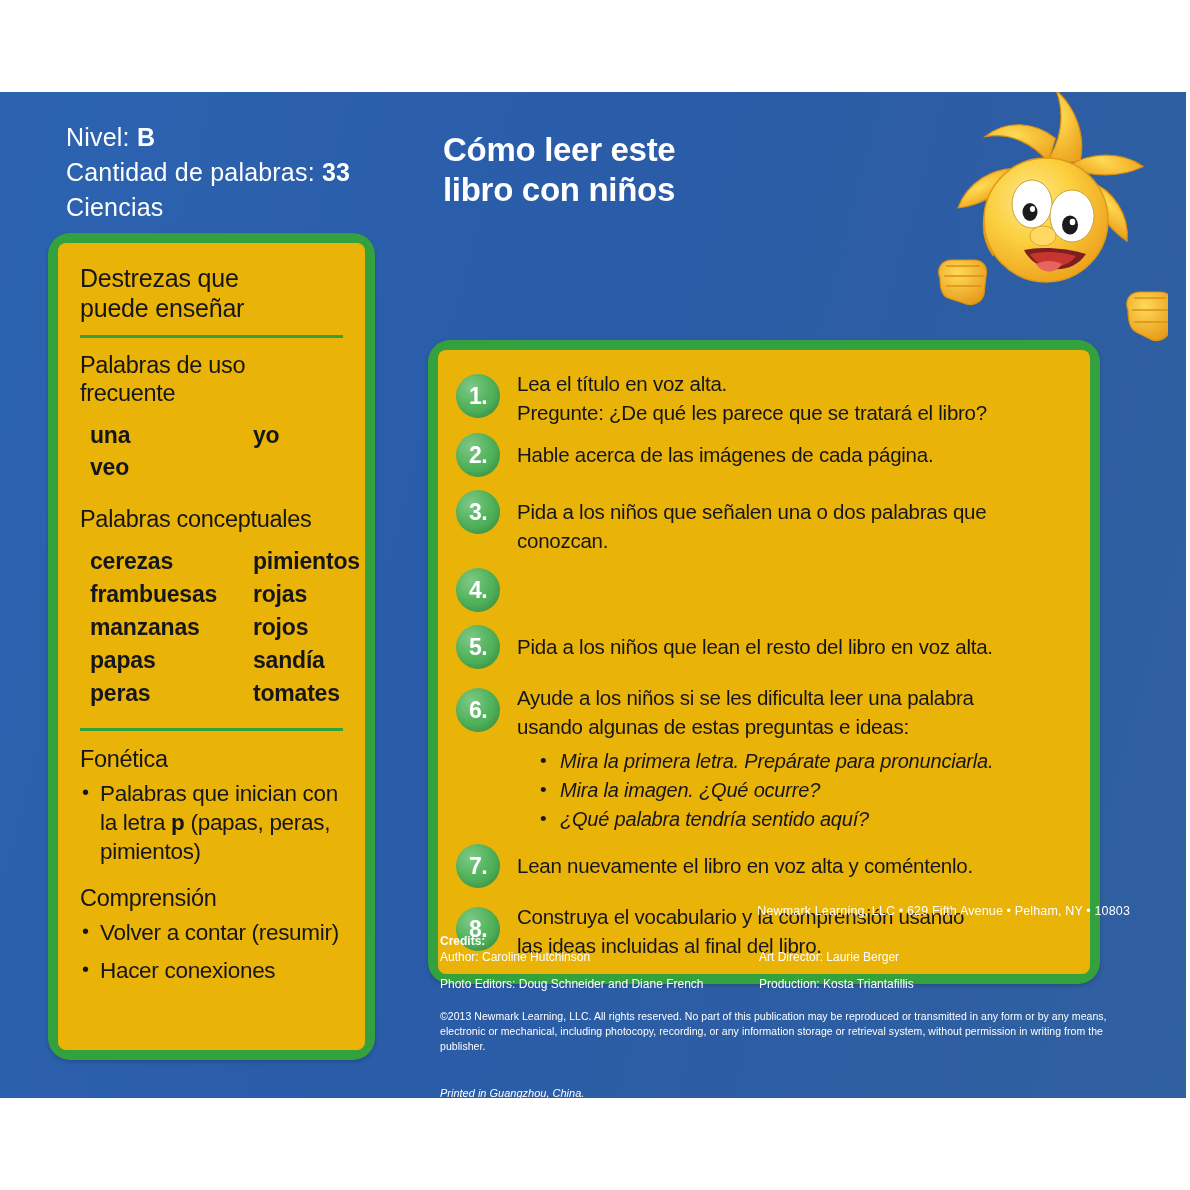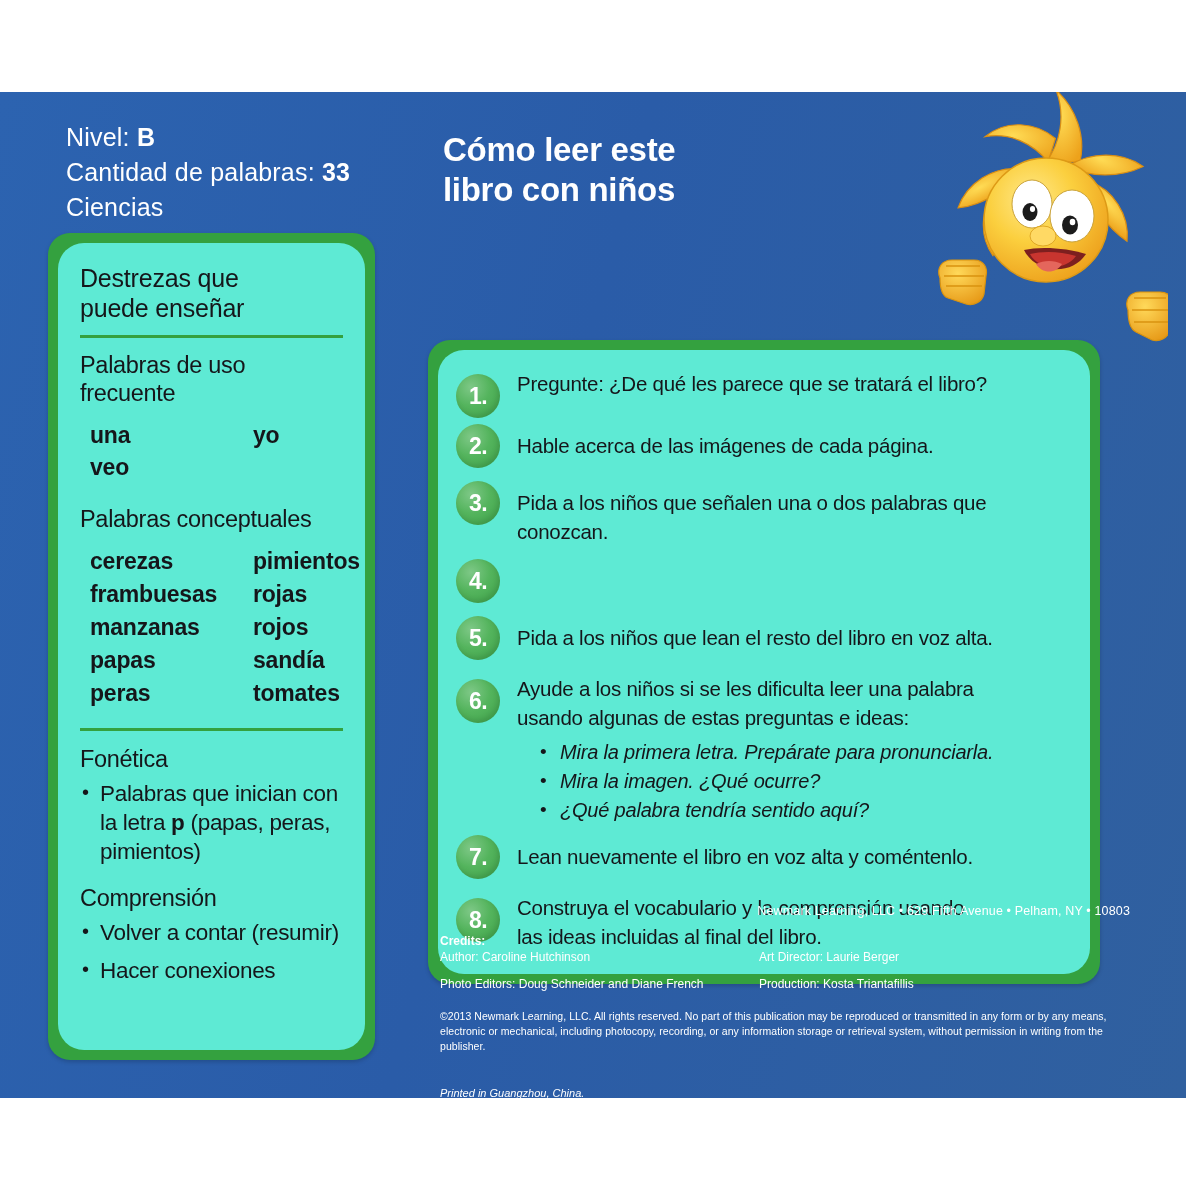--- a/index.html
+++ b/index.html
@@ -67,22 +67,22 @@
     background: #34a13f;
     border-radius: 22px;
     box-shadow: 0 2px 4px rgba(0,0,0,0.18);
   }
   .card > .inner {
     position: absolute;
     left: 10px;
     top: 10px;
     right: 10px;
     bottom: 10px;
-    background: #5eead4;
-    border-radius: 26px;
+    background: #eab308;
+    border-radius: 8px;
     overflow: hidden;
   }
 
   
   #skills-card {
     left: 48px;
     top: 141px;
     width: 327px;
     height: 827px;
   }
@@ -374,20 +374,21 @@
     </div>
   </div>
 
   <div class="card" id="steps-card">
     <div class="inner">
       <div id="steps-body">
 
         <div class="step two-line">
           <div class="badge">1.</div>
           <div class="step-text">
+            <div>Lea el título en voz alta.</div>
             <div>Pregunte:  ¿De qué les parece que se tratará el libro?</div>
           </div>
         </div>
 
         <div class="step" style="margin-top:6px;">
           <div class="badge">2.</div>
           <div class="step-text">
             <div>Hable acerca de las imágenes de cada página.</div>
           </div>
         </div>

